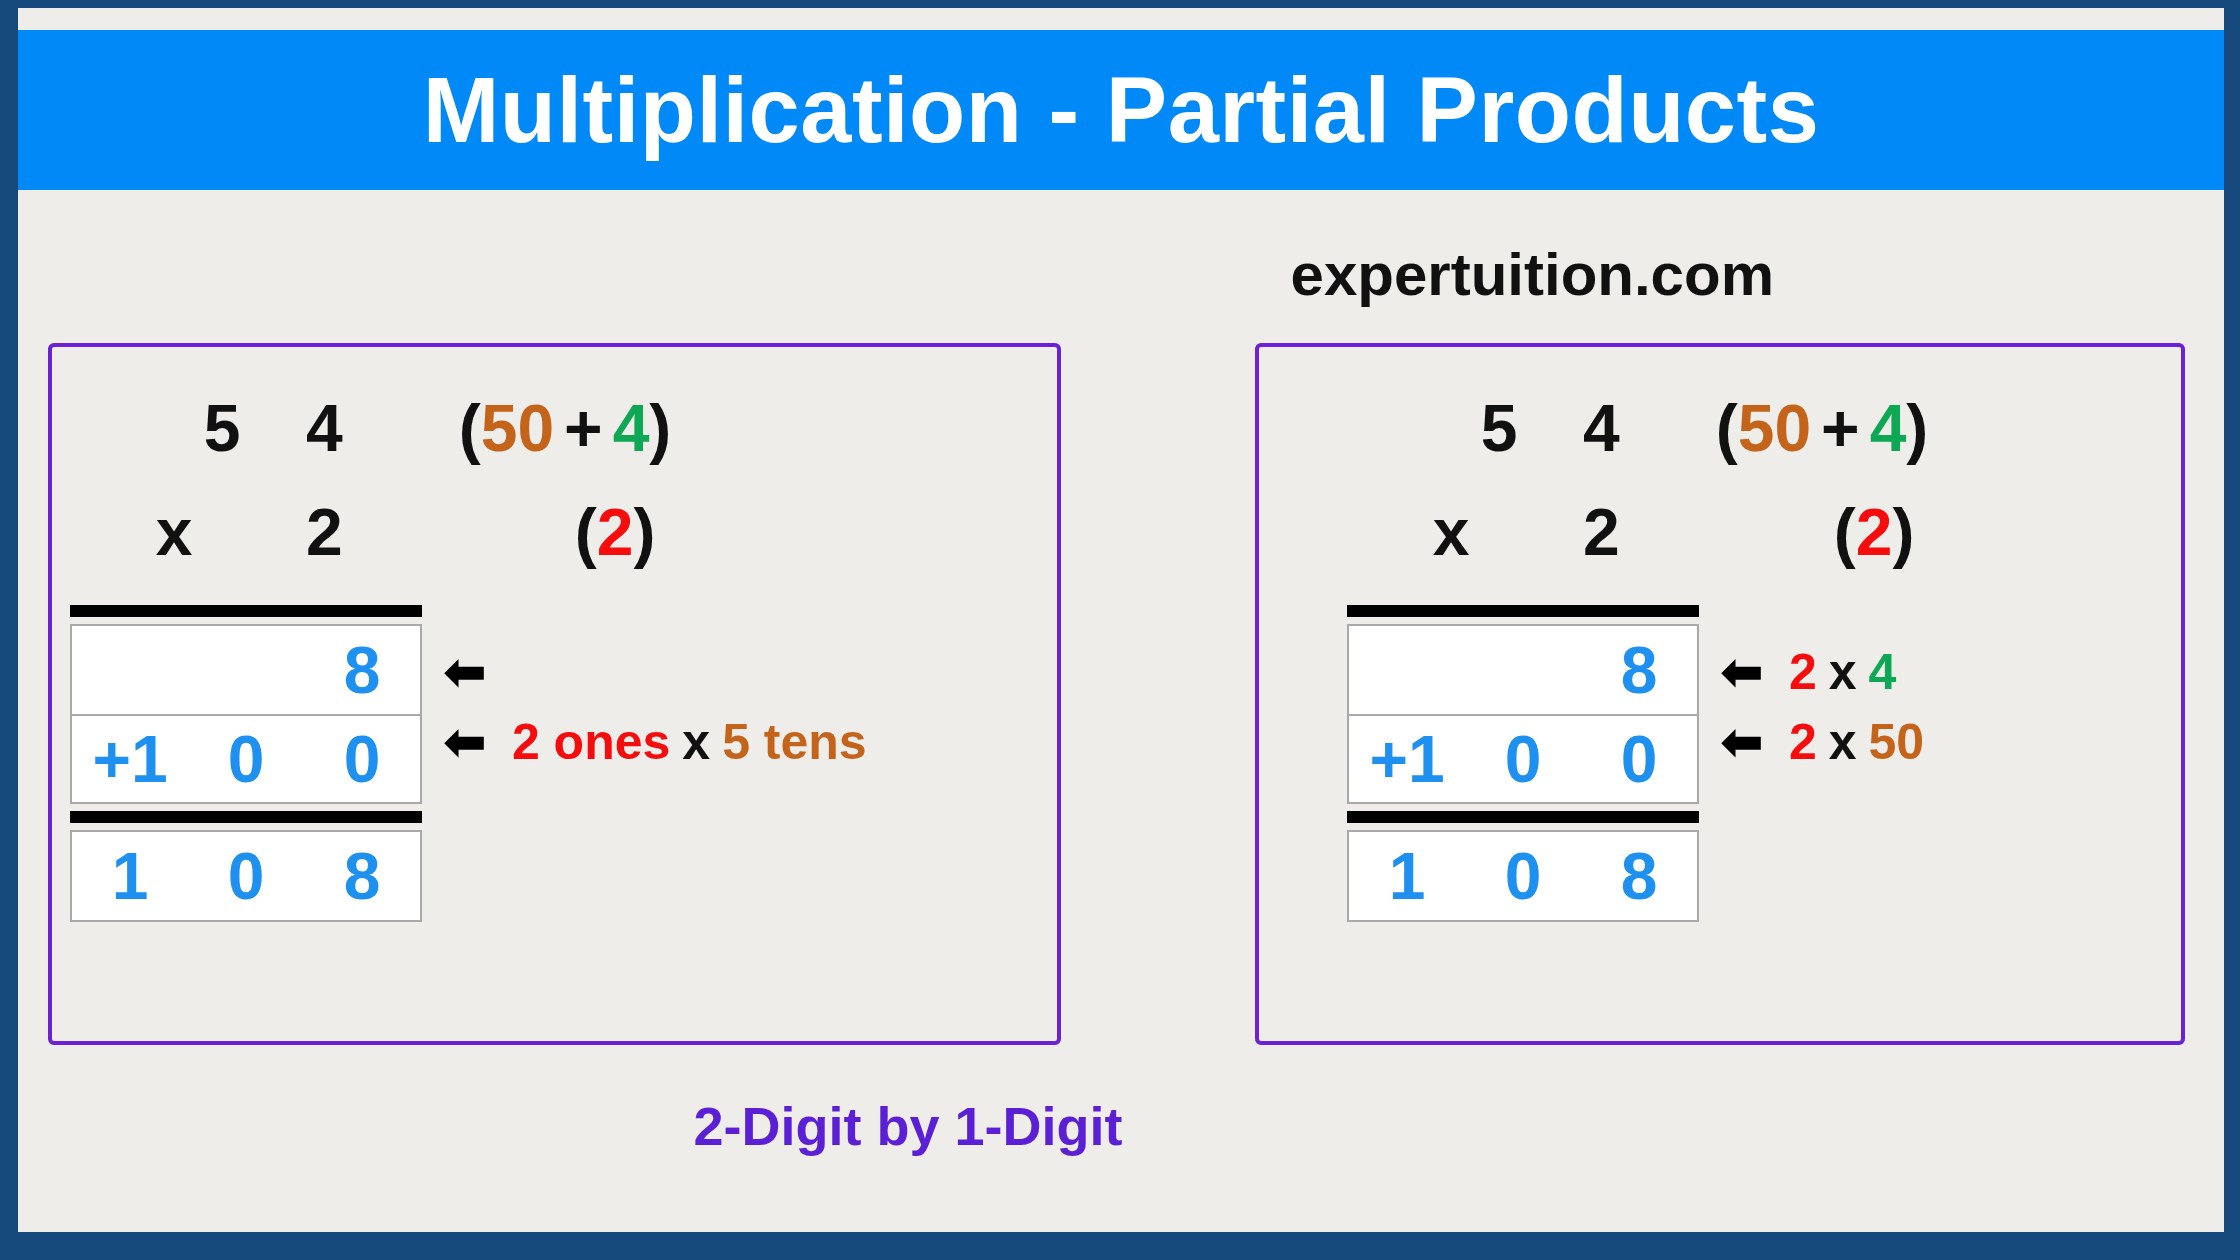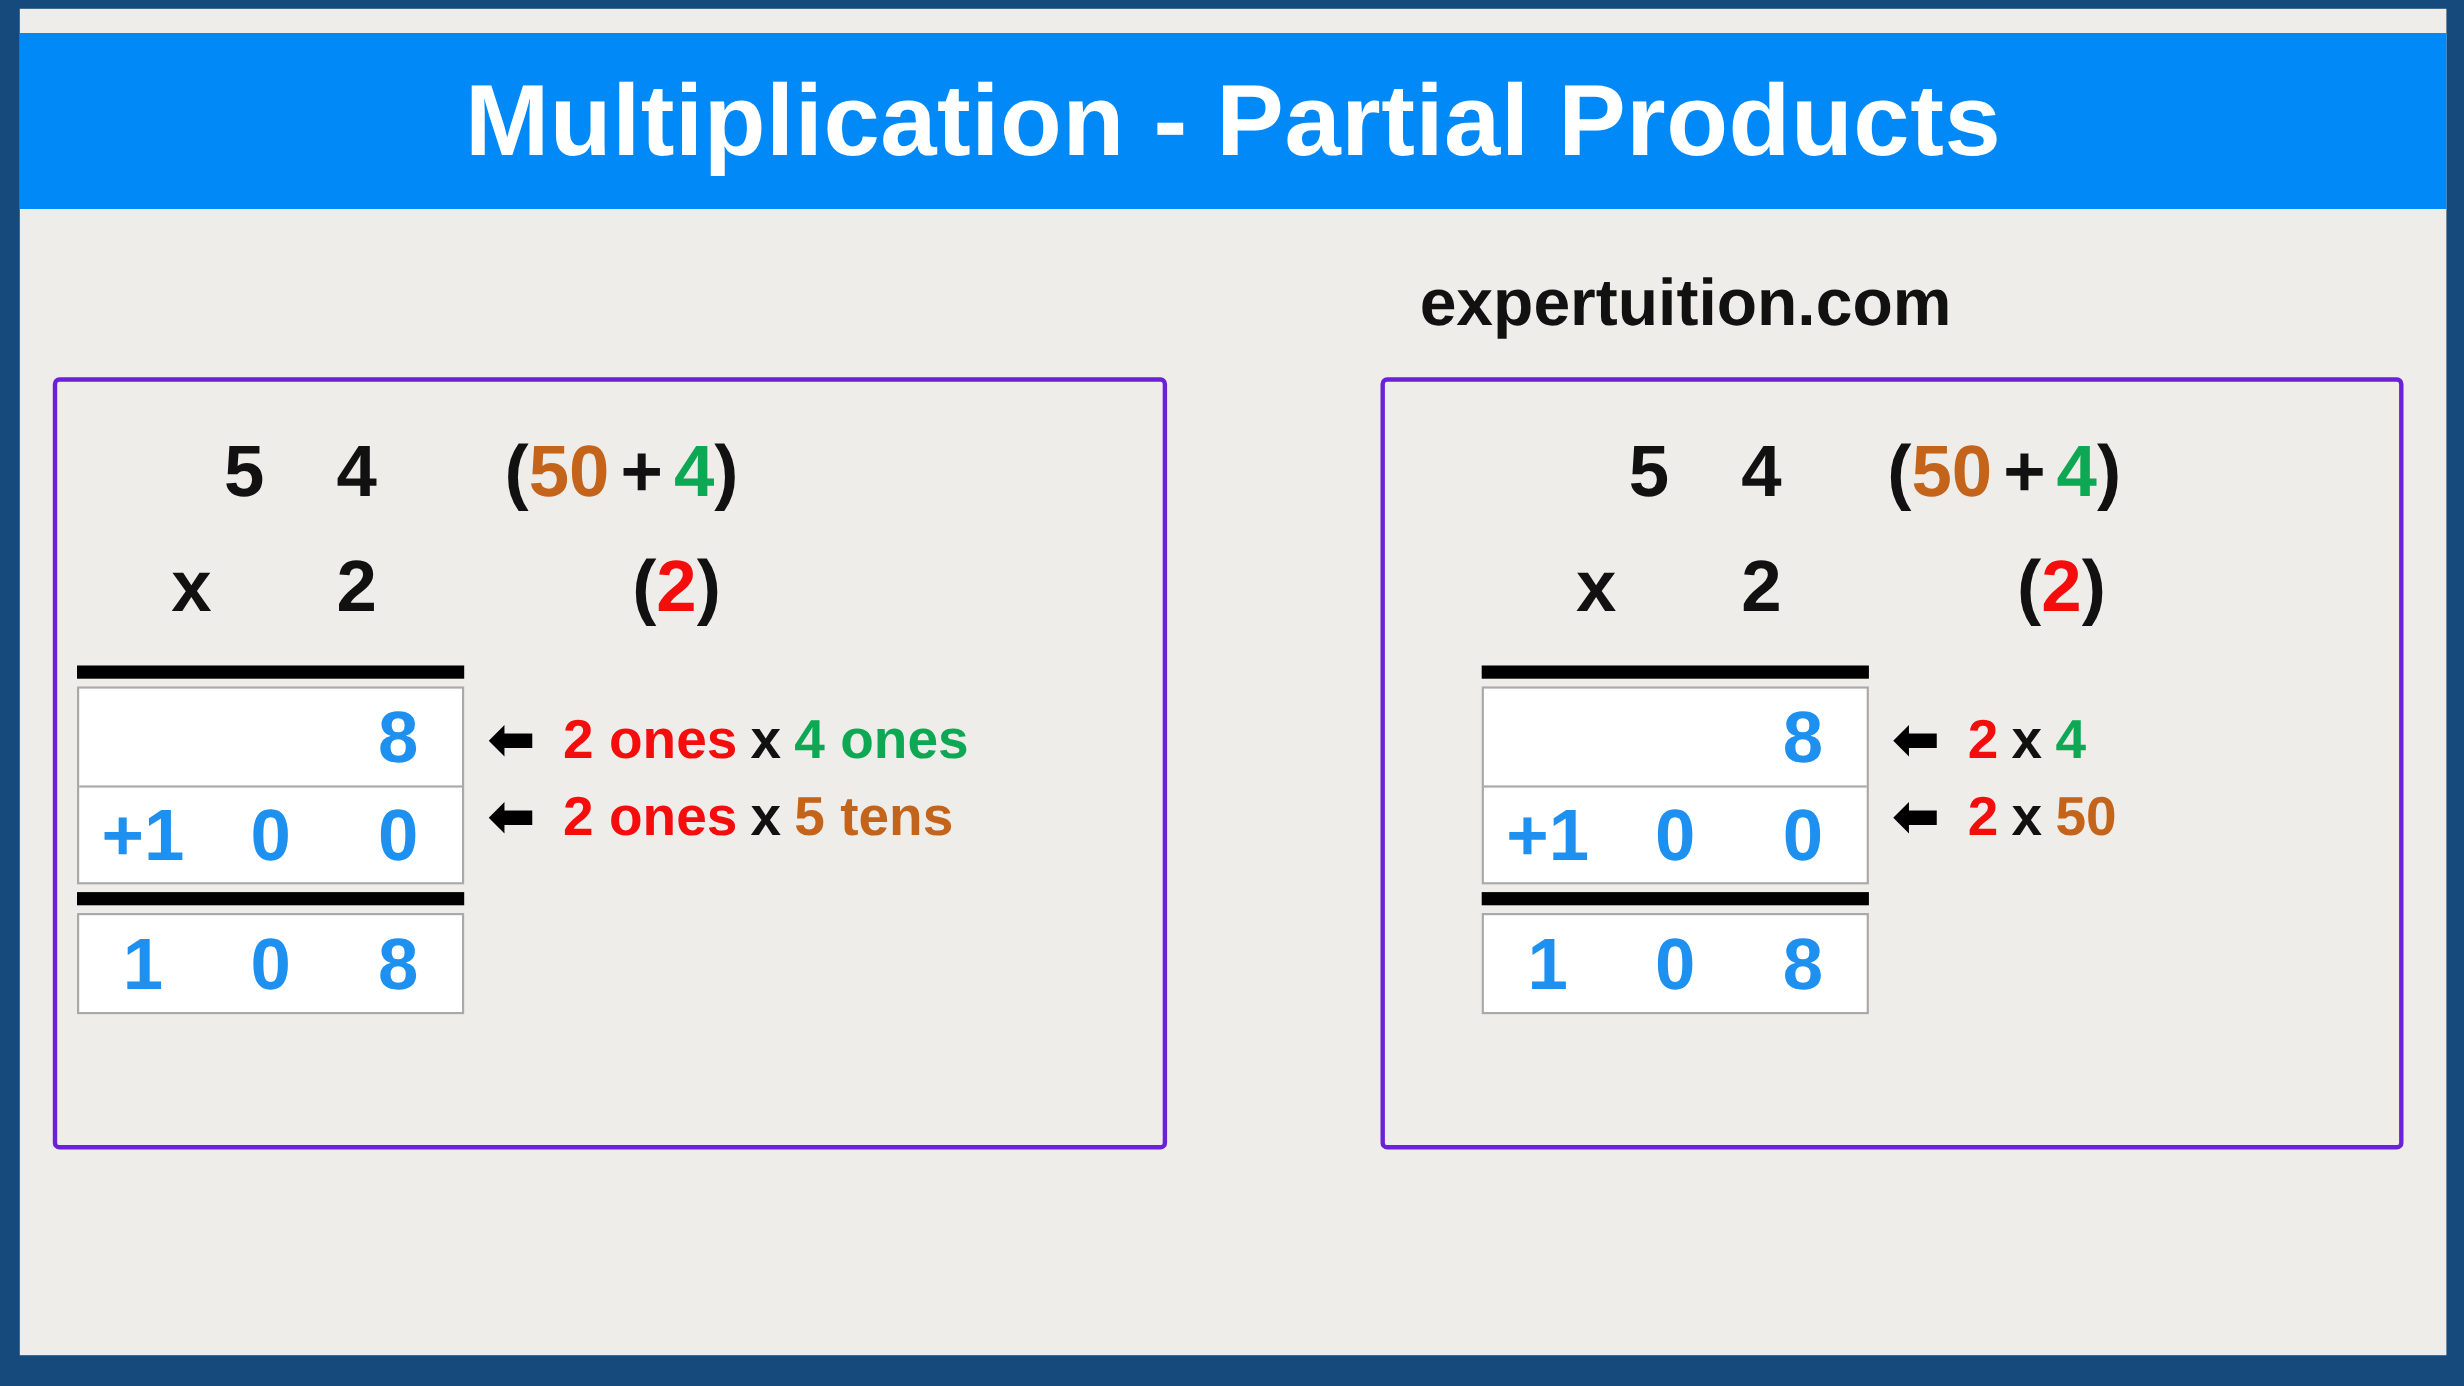--- a/index.html
+++ b/index.html
@@ -218,23 +218,20 @@
         <div class="resrow">
           <div class="dcell">1</div>
           <div class="dcell">0</div>
           <div class="dcell">8</div>
         </div>
       </div>
     </div>
 
     <div class="annot" style="left:392px; top:300px;">
       <span class="arrow-icon">⬅</span>
-      <span class="annot-text">
-        <span class="c-red">2 ones</span><span class="c-black">x</span><span class="c-green">4 ones</span>
-      </span>
     </div>
 
     <div class="annot" style="left:392px; top:370px;">
       <span class="arrow-icon">⬅</span>
       <span class="annot-text">
         <span class="c-red">2 ones</span><span class="c-black">x</span><span class="c-orange">5 tens</span>
       </span>
     </div>
   </div>
 
@@ -291,13 +288,14 @@
     </div>
 
     <div class="annot" style="left:462px; top:370px;">
       <span class="arrow-icon">⬅</span>
       <span class="annot-text">
         <span class="c-red">2</span><span class="c-black">x</span><span class="c-orange">50</span>
       </span>
     </div>
   </div>
 
+  <div class="caption">2-Digit by 1-Digit</div>
 </div>
 
 </body></html>

